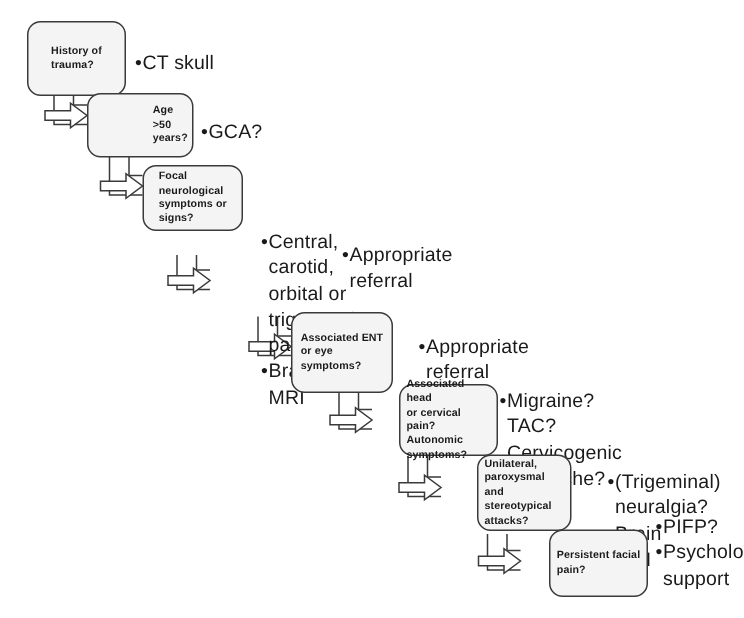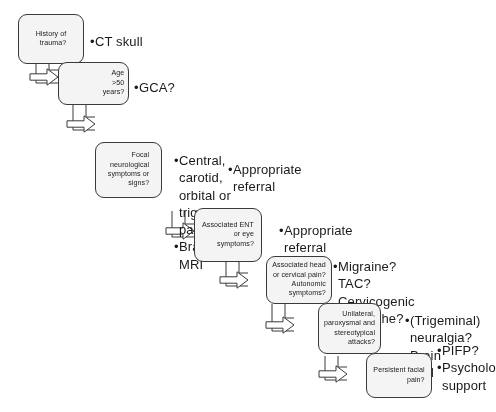--- a/index.html
+++ b/index.html
@@ -29,22 +29,23 @@
   }
   .node {
     position: absolute;
     box-sizing: border-box;
     background: #f4f4f4;
     border: 1px solid #3a3a3a;
     border-radius: 9px;
     display: flex;
     align-items: center;
     justify-content: center;
-    text-align: right;
+    text-align: left;
     z-index: 2;
+    font-weight: bold;
   }
   .node-label {
     font-size: 7.1px;
     line-height: 1.32;
     letter-spacing: 0.01em;
     padding: 0 4px;
     white-space: pre-line;
   }
   .annotation {
     position: absolute;
@@ -133,21 +134,21 @@
     <div class="annot-item">CT skull</div>
   </div>
 
   <div class="node" style="left:58px; top:62px; width:71px; height:43px;padding-left:40px;">
     <span class="node-label">Age &gt;50 years?</span>
   </div>
   <div class="annotation" style="left:134px; top:79px; width:56px;">
     <div class="annot-item">GCA?</div>
   </div>
 
-  <div class="node" style="left:95px; top:110px; width:67px; height:56px;margin-top:32px;">
+  <div class="node" style="left:95px; top:110px; width:67px; height:44px;">
     <span class="node-label">Focal
 neurological
 symptoms or
 signs?</span>
   </div>
   <div class="annotation" style="left:174px; top:104px; width:58px;margin-top:48px;">
     <div class="annot-item">Central,
 carotid,
 orbital or
 trigeminal

